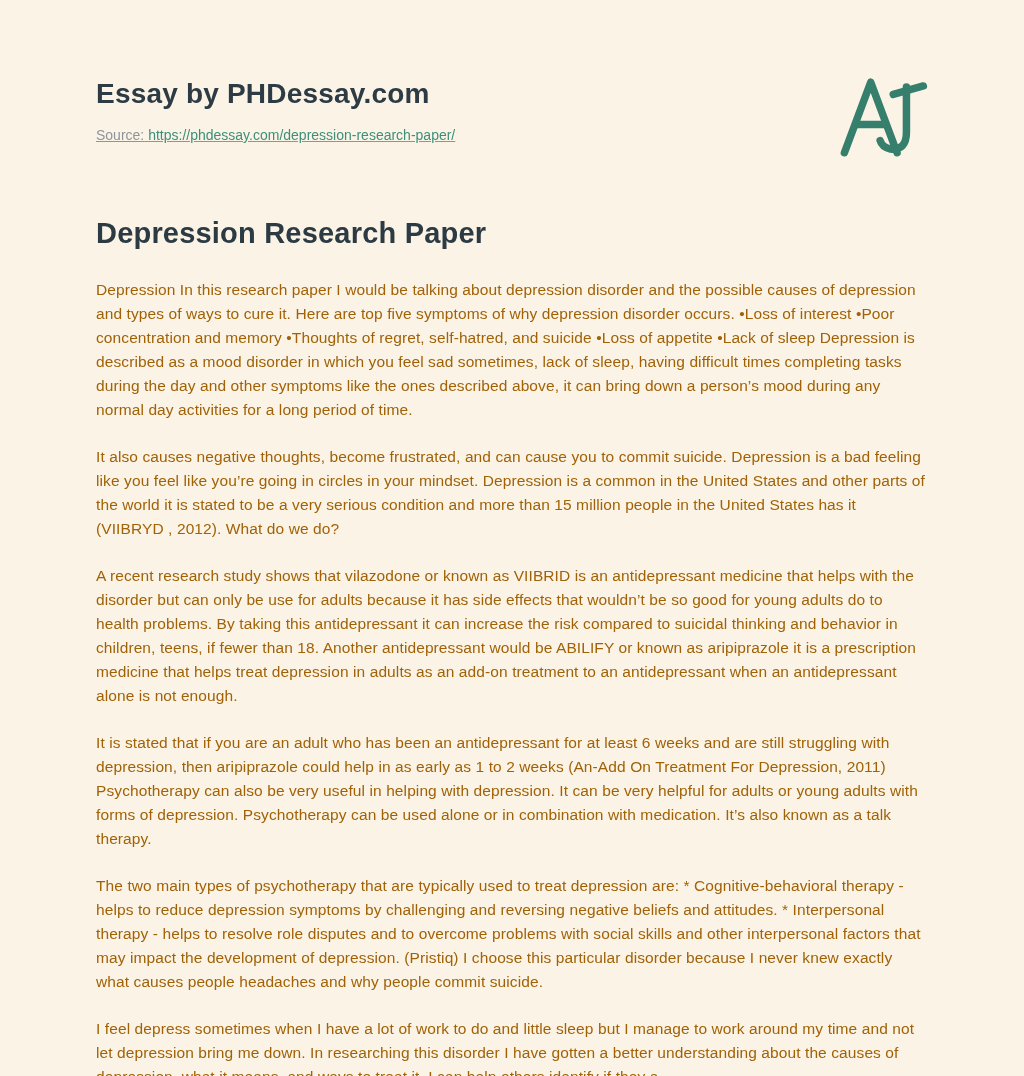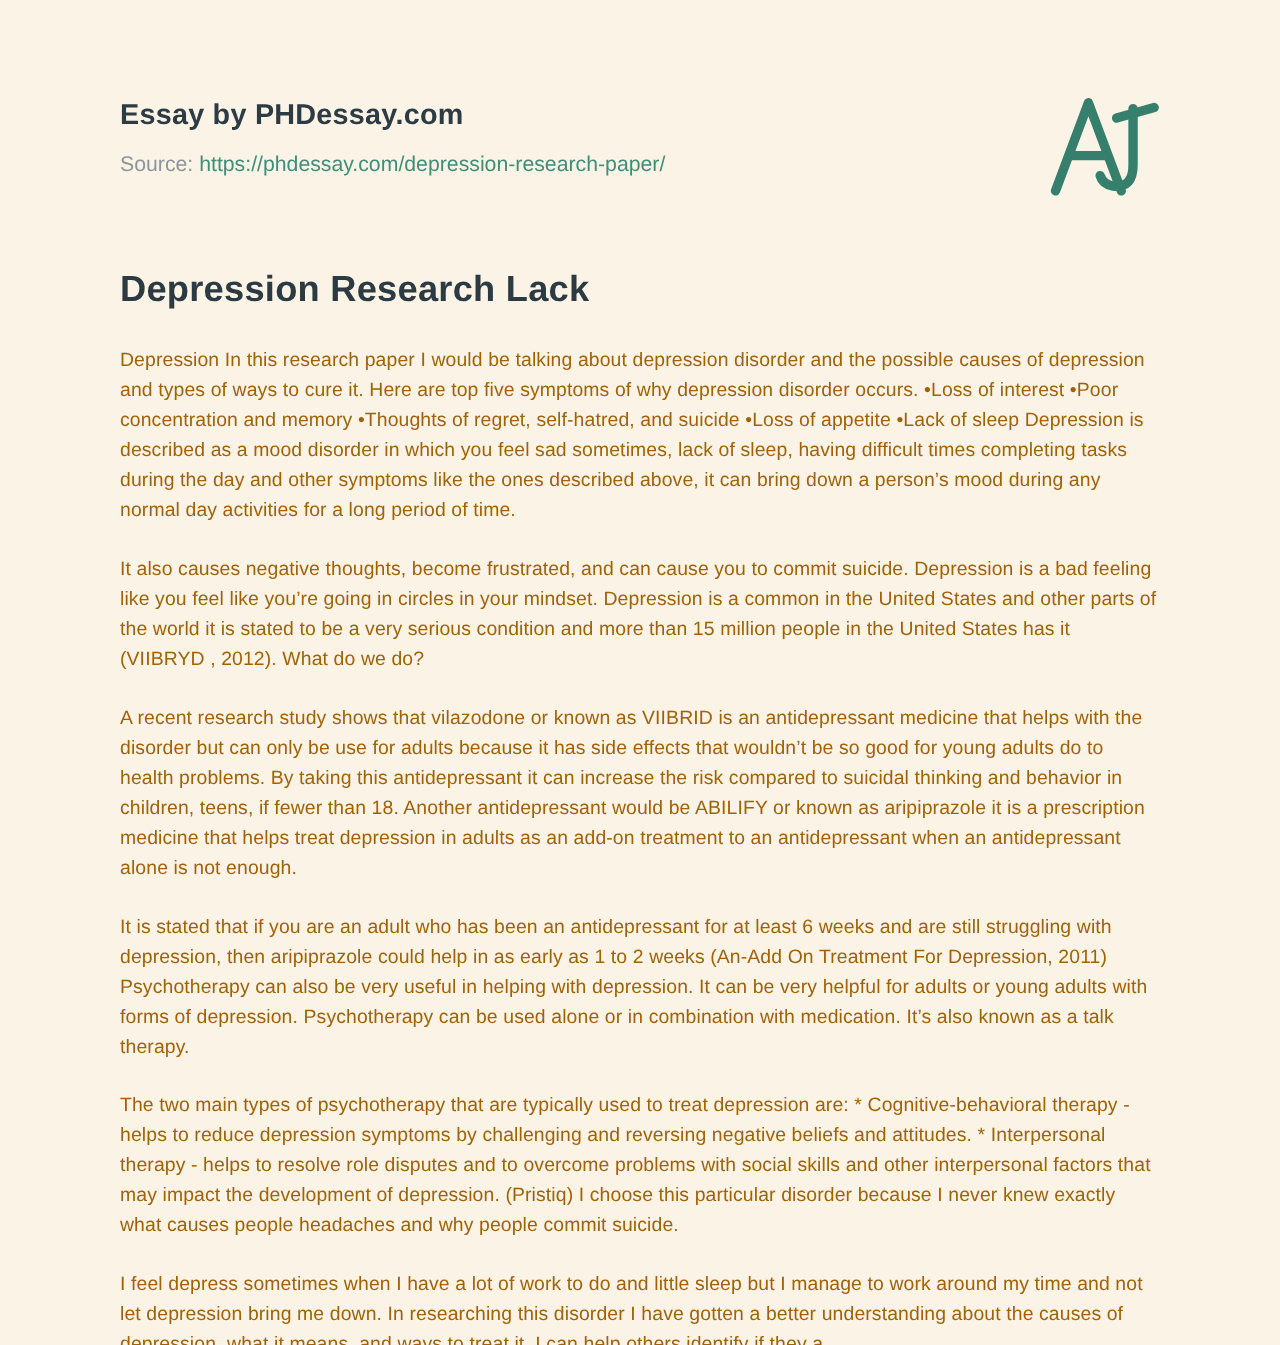--- a/index.html
+++ b/index.html
@@ -13,29 +13,30 @@
     width: 1024px;
     height: 1076px;
     margin: 0 auto;
     background: #fbf4e6;
     overflow: hidden;
   }
   .content {
     padding: 78px 96px 0 96px;
   }
   .site-title {
-    font-size: 23px;
+    font-size: 28px;
     font-weight: 700;
     color: #2d3b44;
     letter-spacing: 0.2px;
   }
   .source-line {
     margin-top: 17px;
-    font-size: 17px;
+    font-size: 14px;
     color: #8d959b;
+    text-decoration: underline;
   }
   .source-line a {
     color: #3e8e7a;
     text-decoration: none;
   }
   .logo {
     position: absolute;
     top: 70px;
     right: 94px;
     width: 96px;
@@ -74,21 +75,21 @@
   </div>
 
   <div class="content">
     <div class="site-title">Essay by PHDessay.com</div>
 
     <div class="source-line">
       <span>Source:</span>
       <a href="#">https://phdessay.com/depression-research-paper/</a>
     </div>
 
-    <h1 class="article-title">Depression Research Lack</h1>
+    <h1 class="article-title">Depression Research Paper</h1>
 
     <div class="article-body">
       <p>Depression In this research paper I would be talking about depression disorder and the possible causes of depression and types of ways to cure it. Here are top five symptoms of why depression disorder occurs. •Loss of interest •Poor concentration and memory •Thoughts of regret, self-hatred, and suicide •Loss of appetite •Lack of sleep Depression is described as a mood disorder in which you feel sad sometimes, lack of sleep, having difficult times completing tasks during the day and other symptoms like the ones described above, it can bring down a person’s mood during any normal day activities for a long period of time.</p>
       <p>It also causes negative thoughts, become frustrated, and can cause you to commit suicide. Depression is a bad feeling like you feel like you’re going in circles in your mindset. Depression is a common in the United States and other parts of the world it is stated to be a very serious condition and more than 15 million people in the United States has it (VIIBRYD , 2012). What do we do?</p>
       <p>A recent research study shows that vilazodone or known as VIIBRID is an antidepressant medicine that helps with the disorder but can only be use for adults because it has side effects that wouldn’t be so good for young adults do to health problems. By taking this antidepressant it can increase the risk compared to suicidal thinking and behavior in children, teens, if fewer than 18. Another antidepressant would be ABILIFY or known as aripiprazole it is a prescription medicine that helps treat depression in adults as an add-on treatment to an antidepressant when an antidepressant alone is not enough.</p>
       <p>It is stated that if you are an adult who has been an antidepressant for at least 6 weeks and are still struggling with depression, then aripiprazole could help in as early as 1 to 2 weeks (An-Add On Treatment For Depression, 2011) Psychotherapy can also be very useful in helping with depression. It can be very helpful for adults or young adults with forms of depression. Psychotherapy can be used alone or in combination with medication. It’s also known as a talk therapy.</p>
       <p>The two main types of psychotherapy that are typically used to treat depression are: * Cognitive-behavioral therapy - helps to reduce depression symptoms by challenging and reversing negative beliefs and attitudes. * Interpersonal therapy - helps to resolve role disputes and to overcome problems with social skills and other interpersonal factors that may impact the development of depression. (Pristiq) I choose this particular disorder because I never knew exactly what causes people headaches and why people commit suicide.</p>
       <p>I feel depress sometimes when I have a lot of work to do and little sleep but I manage to work around my time and not let depression bring me down. In researching this disorder I have gotten a better understanding about the causes of depression, what it means, and ways to treat it. I can help others identify if they a</p>
     </div>
   </div>

